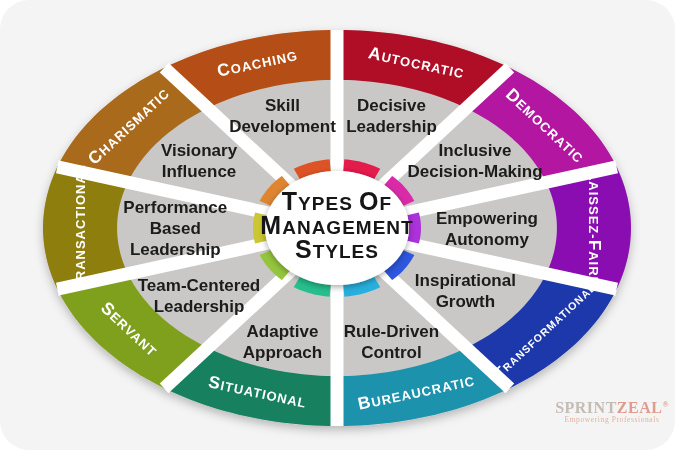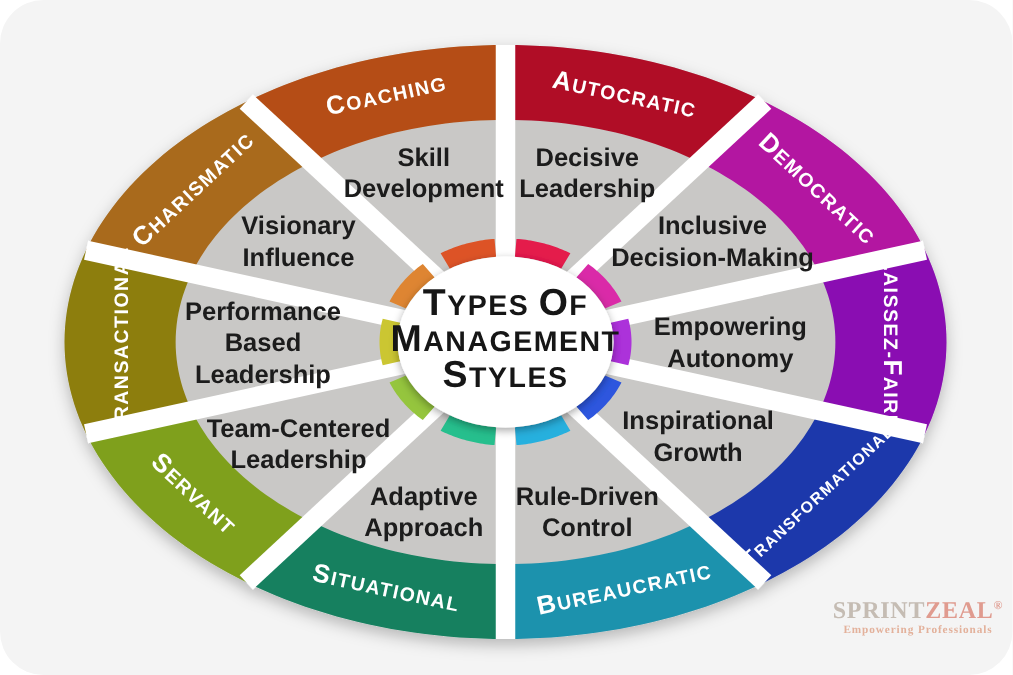--- a/index.html
+++ b/index.html
@@ -4,21 +4,21 @@
 <style>
   html,body{margin:0;padding:0;}
   .stage{position:relative;width:675px;height:450px;background:#F4F4F4;overflow:hidden;
          font-family:"Liberation Sans",sans-serif;border-radius:29px;}
   .stage svg{position:absolute;left:0;top:0;}
   .watermark{position:absolute;left:549px;top:399px;width:126px;text-align:center;
              font-family:"Liberation Serif",serif;opacity:.6;line-height:1.1;}
   .wm-line1{font-weight:bold;font-size:16px;letter-spacing:.5px;color:#A59788;white-space:nowrap;}
   .wm-zeal{color:#D2604C;}
   .wm-reg{font-size:8px;color:#D2604C;vertical-align:super;}
-  .wm-tagline{font-size:7.5px;color:#D8845F;letter-spacing:.6px;margin-top:-1px;font-weight:bold;}
+  .wm-tagline{font-size:7.5px;color:#D8845F;letter-spacing:.6px;margin-top:-1px;}
 </style>
 </head>
 <body>
 
 <div class="stage">
   <svg id="wheel" width="675" height="450" viewBox="0 0 675 450">
     <defs>
       <filter id="ds" x="-20%" y="-20%" width="140%" height="140%">
         <feDropShadow dx="0" dy="4" stdDeviation="5" flood-color="#000000" flood-opacity="0.25"></feDropShadow>
       </filter>

